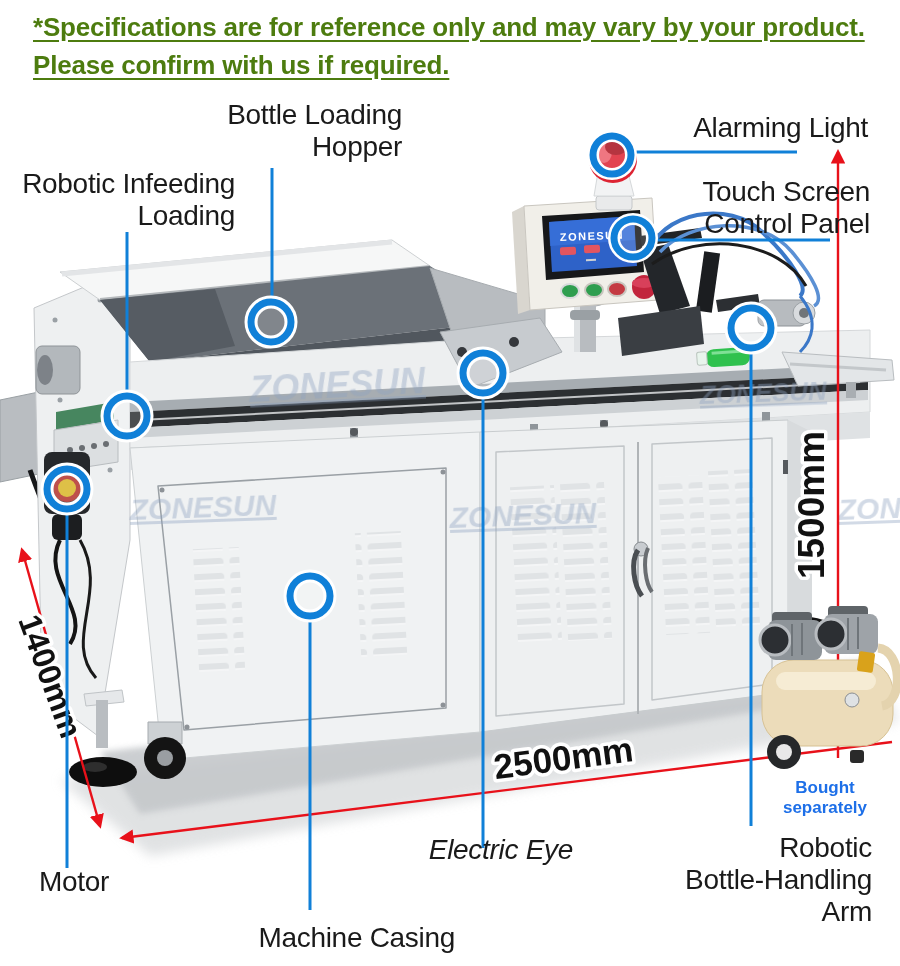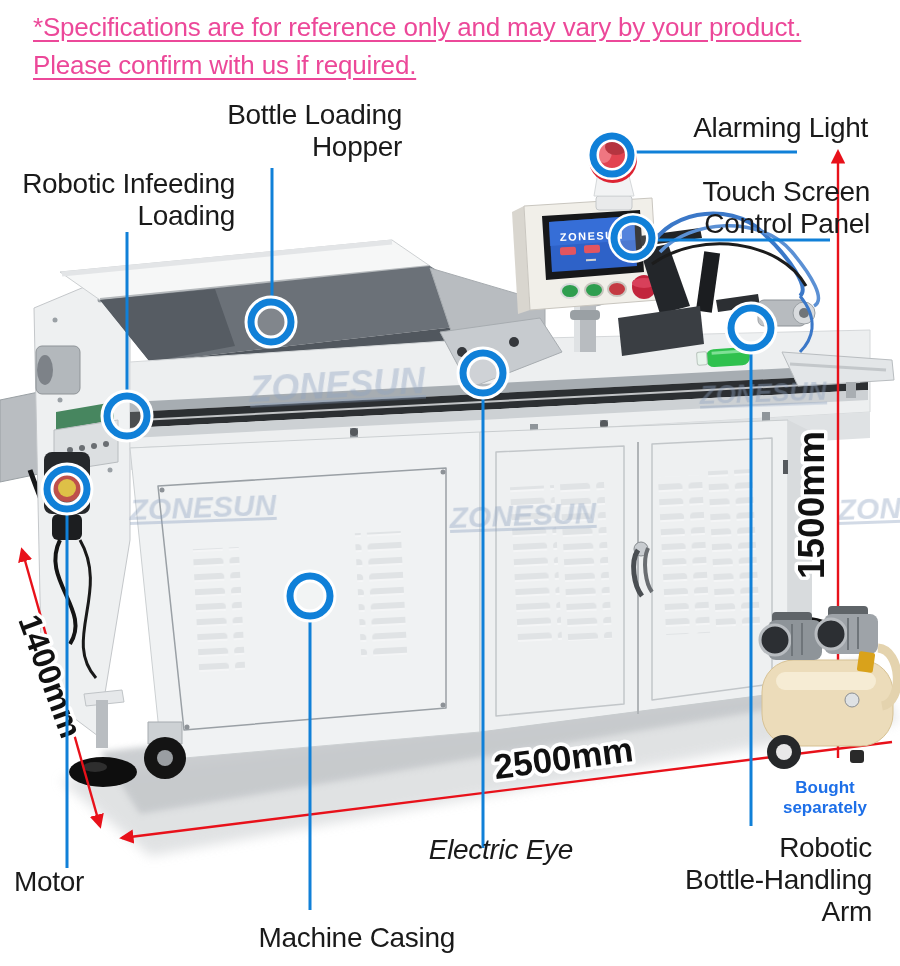--- a/index.html
+++ b/index.html
@@ -1,25 +1,25 @@
 <!DOCTYPE html>
 <html><head>
 <meta charset="utf-8">
 <style>
   html,body{margin:0;padding:0;background:#ffffff;}
   #stage{position:relative;width:900px;height:966px;background:#fff;overflow:hidden;
          font-family:"Liberation Sans",sans-serif;}
   #machine-svg{position:absolute;left:0;top:0;}
   .disclaimer{position:absolute;left:33px;top:8px;font-size:26px;line-height:38px;
-              color:#ec4899;font-weight:400;letter-spacing:-0.2px;}
+              color:#4d7c0f;font-weight:700;letter-spacing:-0.2px;}
   .disclaimer span{display:block;text-decoration:underline;text-underline-offset:4px;}
   .lbl{position:absolute;color:#1a1a1a;font-size:28px;line-height:1.14;text-align:right;
        letter-spacing:-0.3px;}
   .lbl span{display:block;}
-  .lbl-left{text-align:left;}
+  .lbl-left{text-align:center;}
   .bought{position:absolute;color:#1d6fe8;font-weight:700;font-size:17px;line-height:1.18;
           text-align:center;text-shadow:1px 1px 0 #fff,-1px -1px 0 #fff,1px -1px 0 #fff,-1px 1px 0 #fff;}
   .bought span{display:block;}
 </style>
 </head>
 <body>
 
 <div id="stage">
 
 <svg id="machine-svg" width="900" height="966" viewBox="0 0 900 966">

